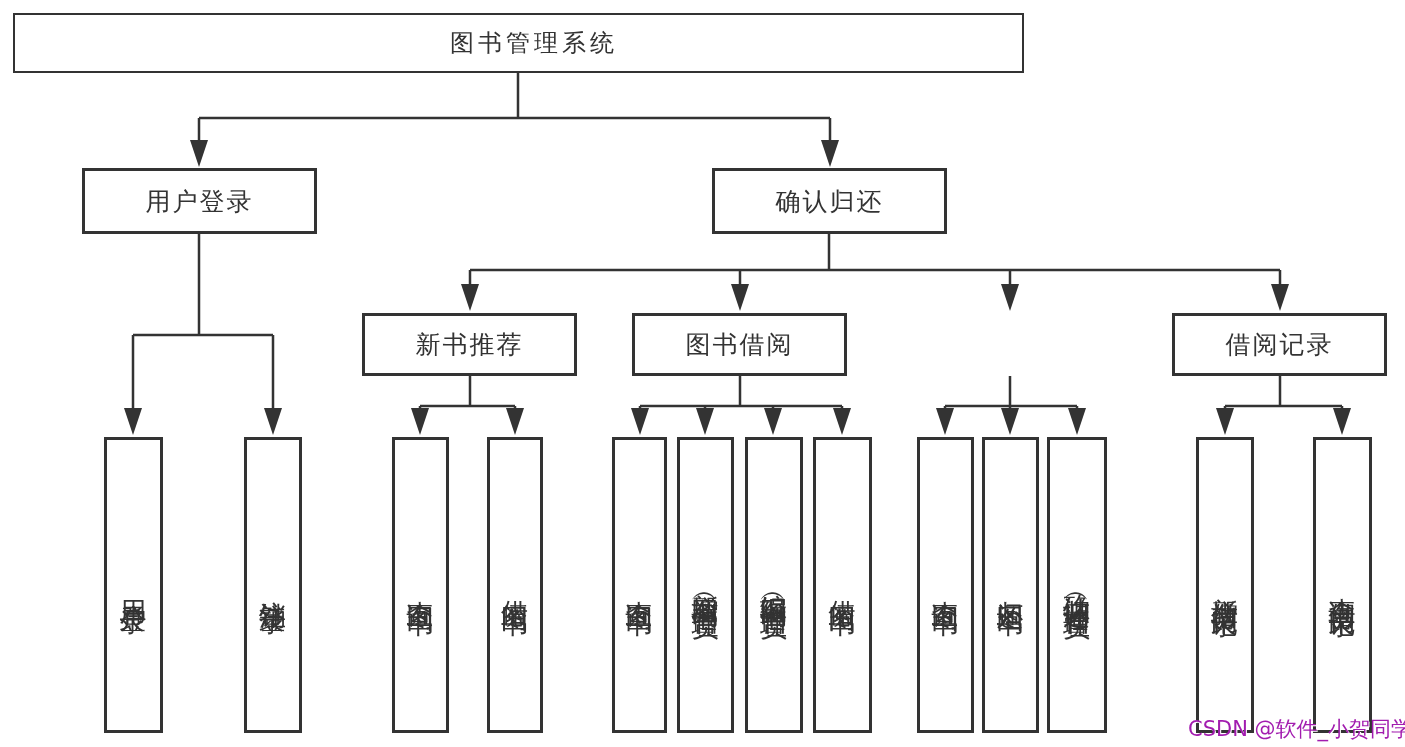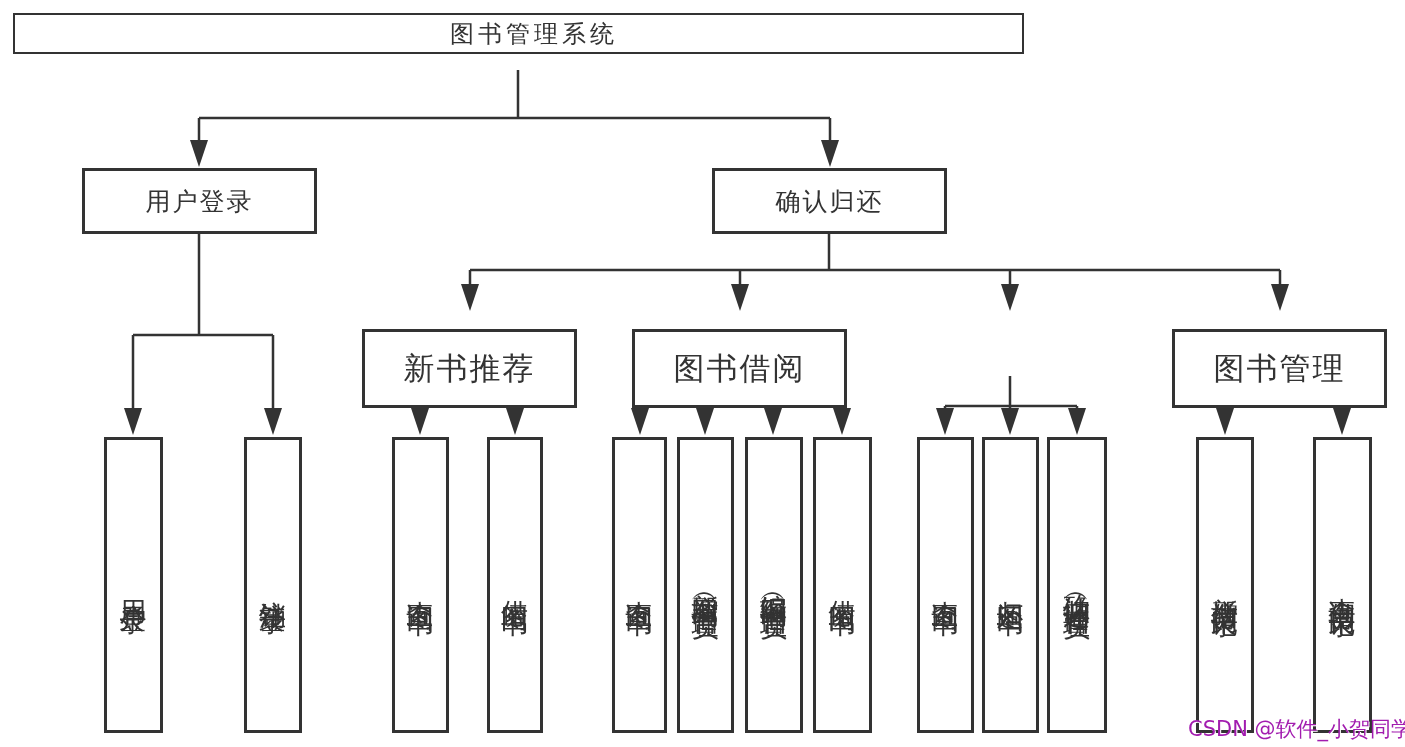--- a/index.html
+++ b/index.html
@@ -25,34 +25,34 @@
     position: absolute;
     box-sizing: border-box;
     background: #ffffff;
     border: 3px solid #333333;
     display: flex;
     align-items: center;
     justify-content: center;
     color: #333333;
   }
   .node--root {
-    left: 13px; top: 13px; width: 1011px; height: 41px;
+    left: 13px; top: 13px; width: 1011px; height: 60px;
     border-width: 2.5px;
     font-size: 24px;
     letter-spacing: 4px;
     padding-left: 31px;
   }
   .node--l2 {
     top: 168px; width: 235px; height: 66px;
     font-size: 25px;
     letter-spacing: 2px;
   }
   .node--l3 {
-    top: 329px; width: 215px; height: 79px;
-    font-size: 31px;
+    top: 313px; width: 215px; height: 63px;
+    font-size: 25px;
     letter-spacing: 2px;
   }
   .node--leaf {
     top: 437px; height: 296px;
     font-size: 27px;
   }
   .node--leaf .vtext {
     writing-mode: vertical-rl;
     letter-spacing: 3px;
     line-height: 1;
@@ -120,21 +120,21 @@
     <span class="label">确认归还</span>
   </div>
 
   <div class="node node--l3" style="left:362px;">
     <span class="label">新书推荐</span>
   </div>
   <div class="node node--l3" style="left:632px;">
     <span class="label">图书借阅</span>
   </div>
   <div class="node node--l3" style="left:1172px;">
-    <span class="label">图书管理</span>
+    <span class="label">借阅记录</span>
   </div>
 
   <div class="node node--leaf" style="left:104px;width:59px;">
     <span class="label vtext">用户登录</span>
   </div>
   <div class="node node--leaf" style="left:244px;width:58px;">
     <span class="label vtext">注销登录</span>
   </div>
 
   <div class="node node--leaf" style="left:392px;width:57px;">

